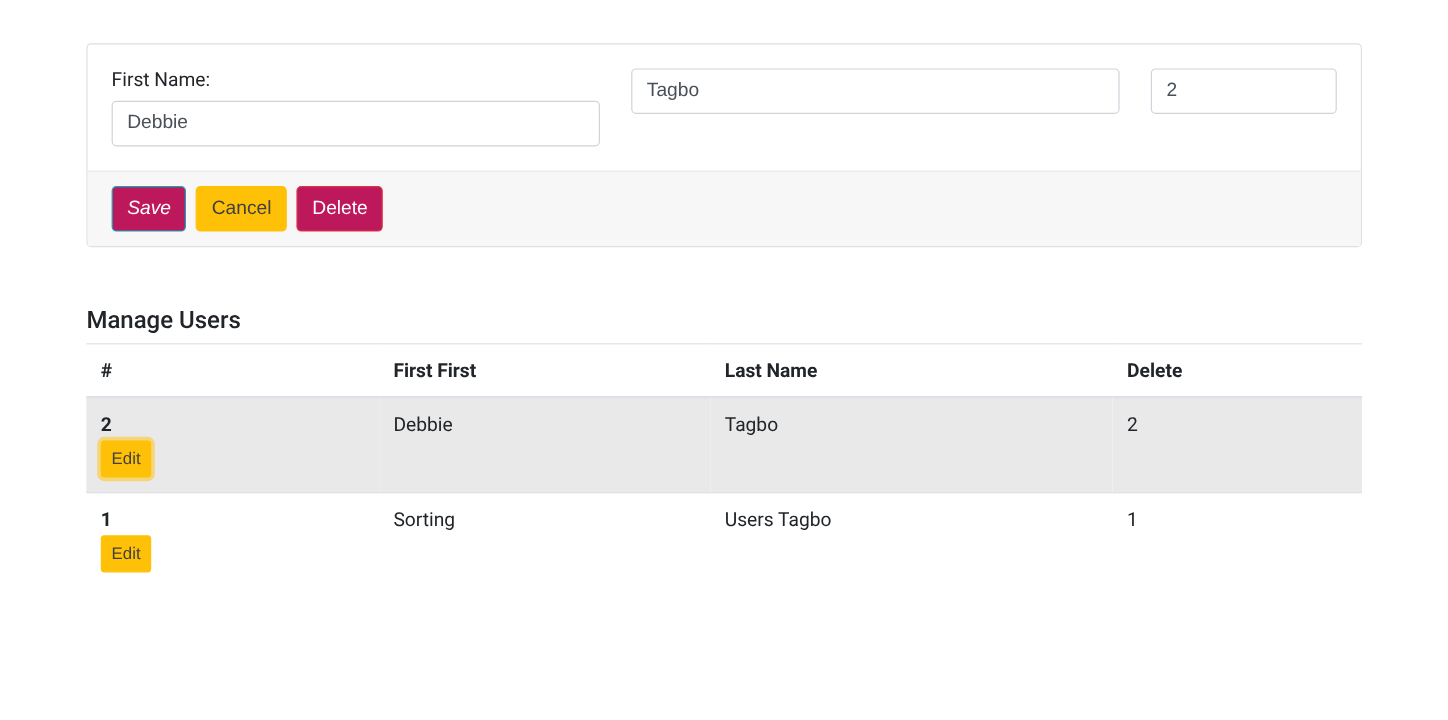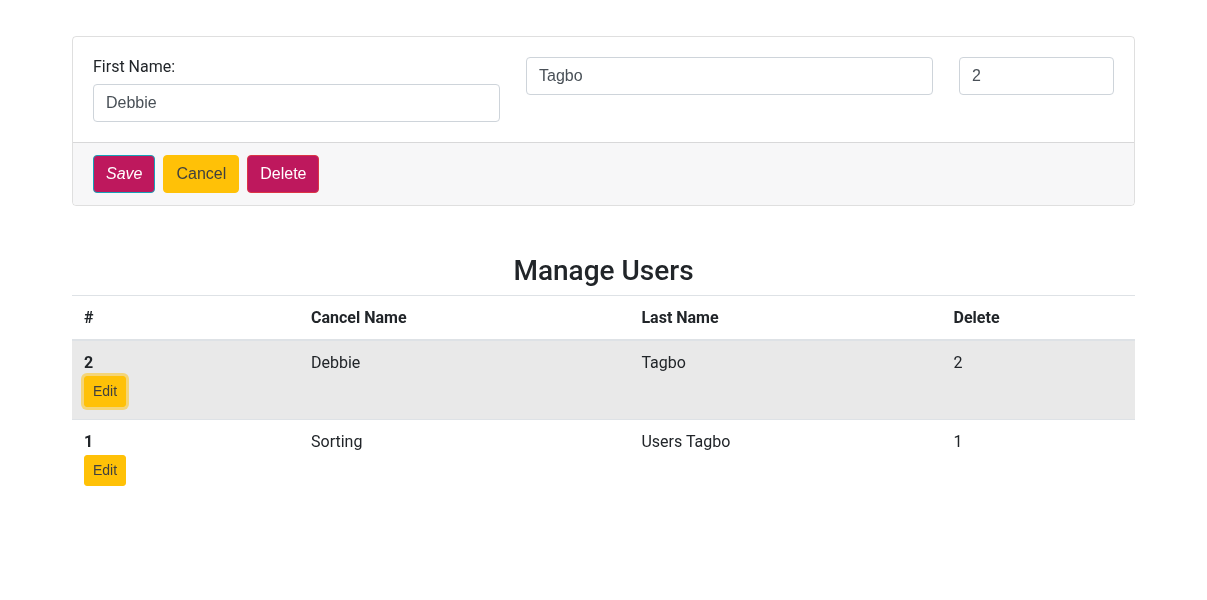--- a/index.html
+++ b/index.html
@@ -91,23 +91,23 @@
       padding: 4px 8px;
       font-size: 14px;
       border-radius: 3px;
       margin-right: 16px;
       margin-top: 4px;
     }
     .btn-sm.active {
       box-shadow: 0 0 0 3px rgba(255,193,7,0.5);
     }
     .section-title {
-      font-size: 28px;
+      font-size: 20px;
       font-weight: 500;
-      text-align: center;
+      text-align: left;
       margin-bottom: 8px;
     }
     .table {
       width: 100%;
       border-collapse: collapse;
     }
     .table thead th {
       text-align: left;
       font-weight: 700;
       padding: 12px;
@@ -150,21 +150,21 @@
     <button class="btn btn-danger">Delete</button>
   </div>
 </div>
 
 <h2 class="section-title">Manage Users</h2>
 
 <table class="table">
   <thead>
     <tr>
       <th>#</th>
-      <th>Cancel Name</th>
+      <th>First First</th>
       <th>Last Name</th>
       <th>Delete</th>
     </tr>
   </thead>
   <tbody id="table-body">
   <tr class="selected">
         <td><div class="row-id">2</div><button class="btn btn-warning btn-sm active">Edit</button></td>
         <td>Debbie</td>
         <td>Tagbo</td>
         <td>2</td>

